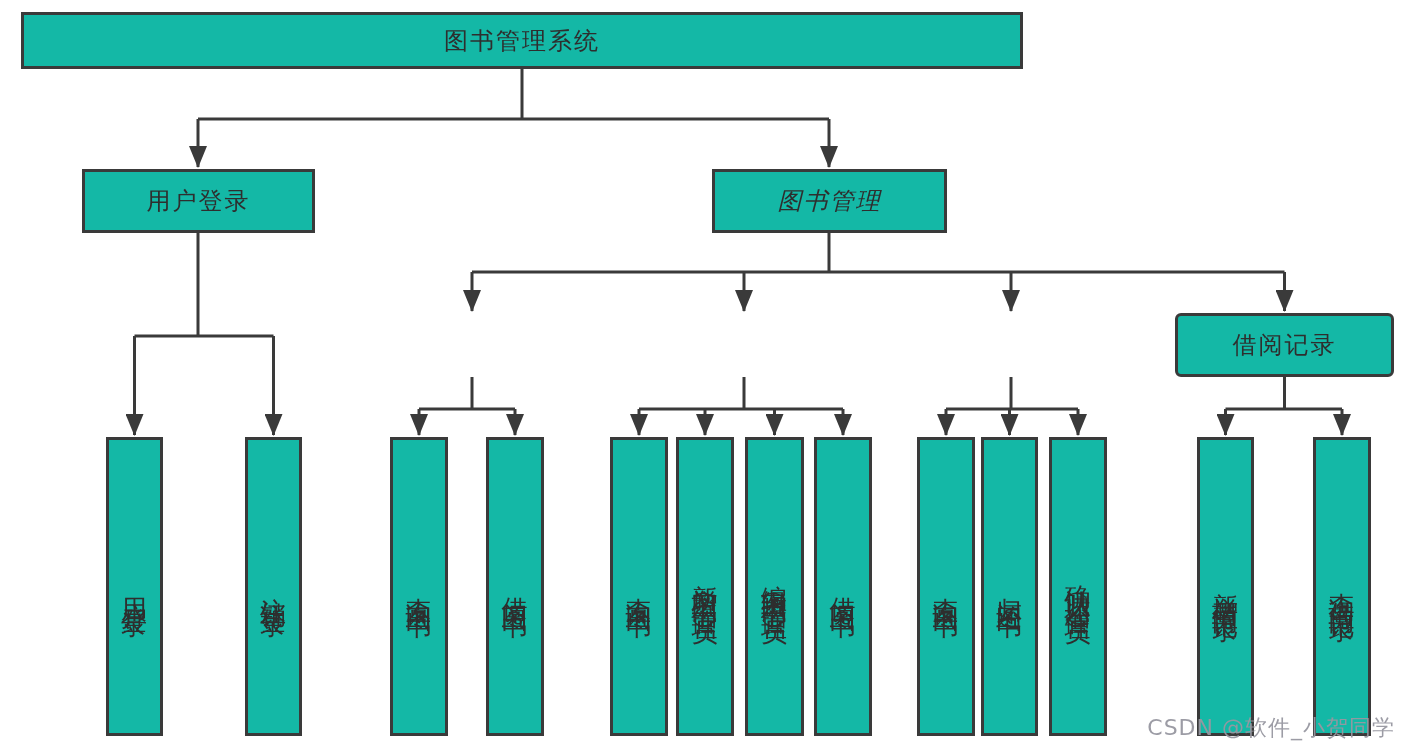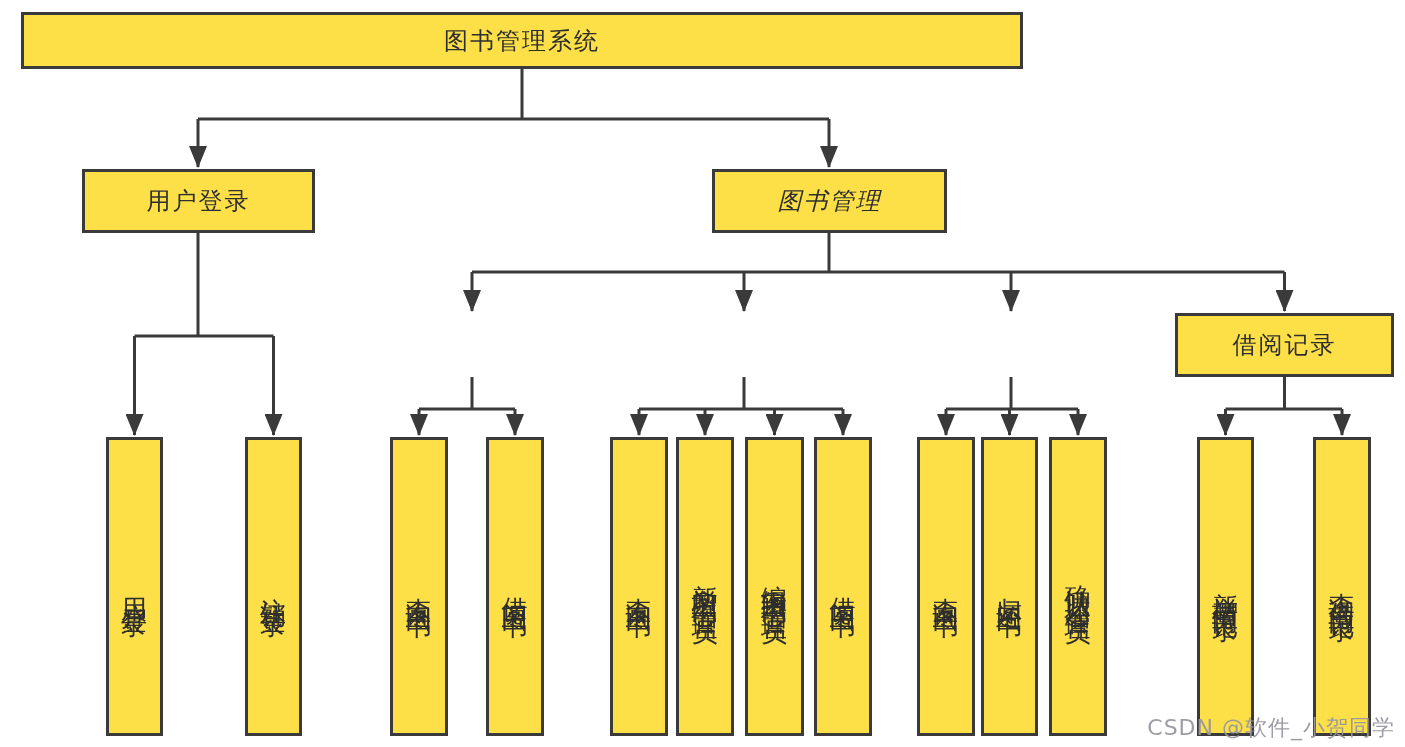--- a/index.html
+++ b/index.html
@@ -9,40 +9,40 @@
     background:#ffffff;
     font-family:"DejaVu Sans","Liberation Sans",sans-serif;
     color:#2e2e2e;
     overflow:hidden;
   }
   svg.wires{position:absolute;left:0;top:0;width:1405px;height:747px;}
   .box{
     position:absolute;
     box-sizing:border-box;
     border:3px solid #3a3a3a;
-    background:#fde047;
+    background:#14b8a6;
     display:flex;align-items:center;justify-content:center;
     text-align:center;
   }
   .h-label{font-size:24px;letter-spacing:2px;white-space:nowrap;}
   .v-label{
     writing-mode:vertical-rl;
     text-orientation:mixed;
     font-size:26px;
     letter-spacing:5px;
     line-height:1;
   }
   
   .n-root{left:21px;top:12px;width:1002px;height:57px;}
   .n-user-login{left:82px;top:169px;width:233px;height:64px;}
   .n-book-mgmt{left:712px;top:169px;width:235px;height:64px;font-style:italic;}
   .n-new-book{left:363px;top:313px;width:218px;height:64px;}
   .n-book-borrow{left:635px;top:313px;width:218px;height:64px;}
   .n-current-borrow{left:902px;top:313px;width:218px;height:64px;}
-  .n-borrow-record{left:1175px;top:313px;width:219px;height:64px;}
+  .n-borrow-record{left:1175px;top:313px;width:219px;height:64px;border-radius:6px;}
   .leaf{top:437px;height:299px;}
   .l1{left:106px;width:57px;}
   .l2{left:245px;width:57px;}
   .l3{left:390px;width:58px;}
   .l4{left:486px;width:58px;}
   .l5{left:610px;width:58px;}
   .l6{left:676px;width:58px;}
   .l7{left:745px;width:59px;}
   .l8{left:814px;width:58px;}
   .l9{left:917px;width:58px;}

